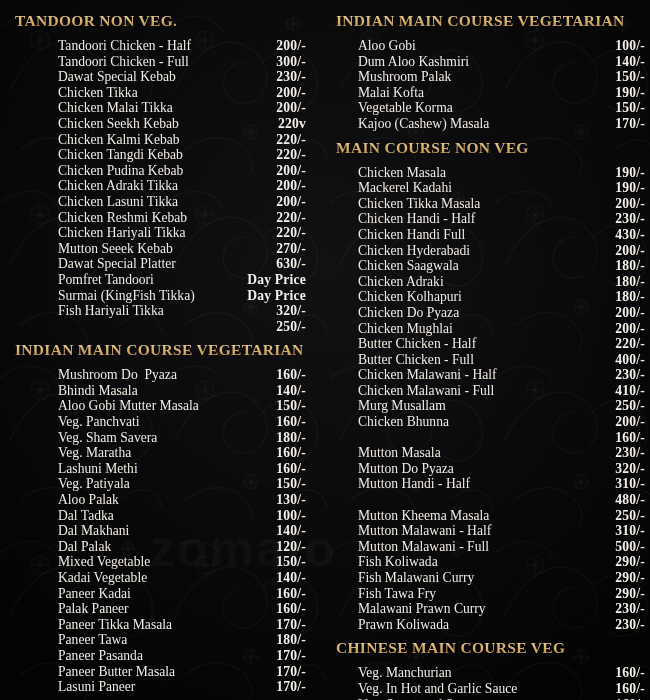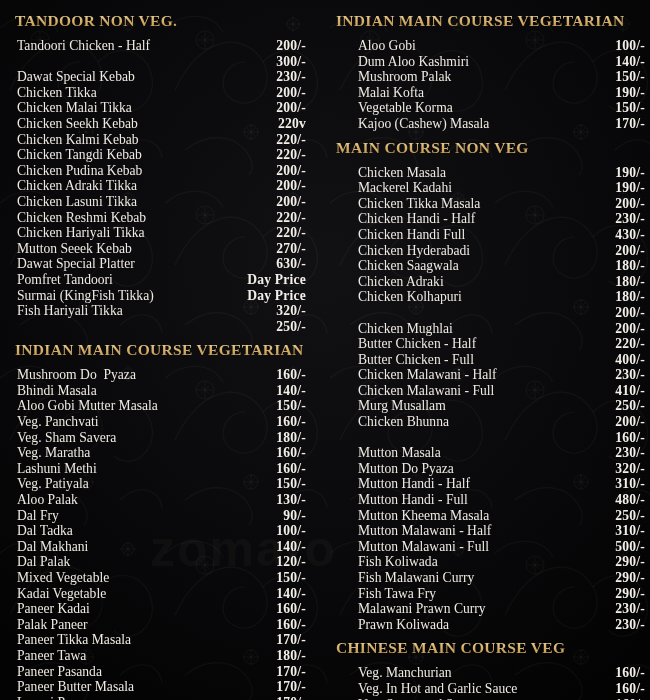--- a/index.html
+++ b/index.html
@@ -77,21 +77,21 @@
   }
   .item-name  { flex: 0 0 auto; }
   .item-filler{ flex: 1 1 auto; min-width: 6px; }
   .item-price {
     flex: 0 0 auto;
     text-align: right;
     font-weight: 700;
     color: #f3efe8;
     letter-spacing: 0.2px;
   }
-  #column-left  .item-name { padding-left: 5px; }
+  #column-left  .item-name { padding-left: 5px; margin-left: 41px; }
   #column-left  .item-price { width: 62px; }
   #column-right .item-name { padding-left: 25px; }
   #column-right .item-price { width: 62px; }
   .section-block + .section-block { margin-top: 2px; }
 </style>
 </head>
 <body>
 
 <svg id="bg-texture" viewBox="0 0 650 700" preserveAspectRatio="none" aria-hidden="true">
   <defs>
@@ -123,21 +123,21 @@
 </svg>
 
 <div id="bg-watermark">zomato</div>
 
 <div id="menu-page">
   <div class="menu-column" id="column-left">
       <div class="section-block">
         <div class="section-heading">TANDOOR NON VEG.</div>
         <ul class="items-list">
           <li class="menu-item"><span class="item-name">Tandoori Chicken - Half</span><span class="item-filler"></span><span class="item-price">200/-</span></li>
-          <li class="menu-item"><span class="item-filler"></span><span class="item-price">300/-</span></li>
+          <li class="menu-item"><span class="item-name">Tandoori Chicken - Full</span><span class="item-filler"></span><span class="item-price">300/-</span></li>
           <li class="menu-item"><span class="item-name">Dawat Special Kebab</span><span class="item-filler"></span><span class="item-price">230/-</span></li>
           <li class="menu-item"><span class="item-name">Chicken Tikka</span><span class="item-filler"></span><span class="item-price">200/-</span></li>
           <li class="menu-item"><span class="item-name">Chicken Malai Tikka</span><span class="item-filler"></span><span class="item-price">200/-</span></li>
           <li class="menu-item"><span class="item-name">Chicken Seekh Kebab</span><span class="item-filler"></span><span class="item-price">220v</span></li>
           <li class="menu-item"><span class="item-name">Chicken Kalmi Kebab</span><span class="item-filler"></span><span class="item-price">220/-</span></li>
           <li class="menu-item"><span class="item-name">Chicken Tangdi Kebab</span><span class="item-filler"></span><span class="item-price">220/-</span></li>
           <li class="menu-item"><span class="item-name">Chicken Pudina Kebab</span><span class="item-filler"></span><span class="item-price">200/-</span></li>
           <li class="menu-item"><span class="item-name">Chicken Adraki Tikka</span><span class="item-filler"></span><span class="item-price">200/-</span></li>
           <li class="menu-item"><span class="item-name">Chicken Lasuni Tikka</span><span class="item-filler"></span><span class="item-price">200/-</span></li>
           <li class="menu-item"><span class="item-name">Chicken Reshmi Kebab</span><span class="item-filler"></span><span class="item-price">220/-</span></li>
@@ -155,21 +155,20 @@
         <ul class="items-list">
           <li class="menu-item"><span class="item-name">Mushroom Do  Pyaza</span><span class="item-filler"></span><span class="item-price">160/-</span></li>
           <li class="menu-item"><span class="item-name">Bhindi Masala</span><span class="item-filler"></span><span class="item-price">140/-</span></li>
           <li class="menu-item"><span class="item-name">Aloo Gobi Mutter Masala</span><span class="item-filler"></span><span class="item-price">150/-</span></li>
           <li class="menu-item"><span class="item-name">Veg. Panchvati</span><span class="item-filler"></span><span class="item-price">160/-</span></li>
           <li class="menu-item"><span class="item-name">Veg. Sham Savera</span><span class="item-filler"></span><span class="item-price">180/-</span></li>
           <li class="menu-item"><span class="item-name">Veg. Maratha</span><span class="item-filler"></span><span class="item-price">160/-</span></li>
           <li class="menu-item"><span class="item-name">Lashuni Methi</span><span class="item-filler"></span><span class="item-price">160/-</span></li>
           <li class="menu-item"><span class="item-name">Veg. Patiyala</span><span class="item-filler"></span><span class="item-price">150/-</span></li>
           <li class="menu-item"><span class="item-name">Aloo Palak</span><span class="item-filler"></span><span class="item-price">130/-</span></li>
-          <li class="menu-item"><span class="item-name">Dal Fry</span><span class="item-filler"></span><span class="item-price">90/-</span></li>
           <li class="menu-item"><span class="item-name">Dal Tadka</span><span class="item-filler"></span><span class="item-price">100/-</span></li>
           <li class="menu-item"><span class="item-name">Dal Makhani</span><span class="item-filler"></span><span class="item-price">140/-</span></li>
           <li class="menu-item"><span class="item-name">Dal Palak</span><span class="item-filler"></span><span class="item-price">120/-</span></li>
           <li class="menu-item"><span class="item-name">Mixed Vegetable</span><span class="item-filler"></span><span class="item-price">150/-</span></li>
           <li class="menu-item"><span class="item-name">Kadai Vegetable</span><span class="item-filler"></span><span class="item-price">140/-</span></li>
           <li class="menu-item"><span class="item-name">Paneer Kadai</span><span class="item-filler"></span><span class="item-price">160/-</span></li>
           <li class="menu-item"><span class="item-name">Palak Paneer</span><span class="item-filler"></span><span class="item-price">160/-</span></li>
           <li class="menu-item"><span class="item-name">Paneer Tikka Masala</span><span class="item-filler"></span><span class="item-price">170/-</span></li>
           <li class="menu-item"><span class="item-name">Paneer Tawa</span><span class="item-filler"></span><span class="item-price">180/-</span></li>
           <li class="menu-item"><span class="item-name">Paneer Pasanda</span><span class="item-filler"></span><span class="item-price">170/-</span></li>
@@ -195,33 +194,33 @@
         <ul class="items-list">
           <li class="menu-item"><span class="item-name">Chicken Masala</span><span class="item-filler"></span><span class="item-price">190/-</span></li>
           <li class="menu-item"><span class="item-name">Mackerel Kadahi</span><span class="item-filler"></span><span class="item-price">190/-</span></li>
           <li class="menu-item"><span class="item-name">Chicken Tikka Masala</span><span class="item-filler"></span><span class="item-price">200/-</span></li>
           <li class="menu-item"><span class="item-name">Chicken Handi - Half</span><span class="item-filler"></span><span class="item-price">230/-</span></li>
           <li class="menu-item"><span class="item-name">Chicken Handi Full</span><span class="item-filler"></span><span class="item-price">430/-</span></li>
           <li class="menu-item"><span class="item-name">Chicken Hyderabadi</span><span class="item-filler"></span><span class="item-price">200/-</span></li>
           <li class="menu-item"><span class="item-name">Chicken Saagwala</span><span class="item-filler"></span><span class="item-price">180/-</span></li>
           <li class="menu-item"><span class="item-name">Chicken Adraki</span><span class="item-filler"></span><span class="item-price">180/-</span></li>
           <li class="menu-item"><span class="item-name">Chicken Kolhapuri</span><span class="item-filler"></span><span class="item-price">180/-</span></li>
-          <li class="menu-item"><span class="item-filler"></span><span class="item-price">200/-</span></li>
+          <li class="menu-item"><span class="item-name">Chicken Do Pyaza</span><span class="item-filler"></span><span class="item-price">200/-</span></li>
           <li class="menu-item"><span class="item-name">Chicken Mughlai</span><span class="item-filler"></span><span class="item-price">200/-</span></li>
           <li class="menu-item"><span class="item-name">Butter Chicken - Half</span><span class="item-filler"></span><span class="item-price">220/-</span></li>
           <li class="menu-item"><span class="item-name">Butter Chicken - Full</span><span class="item-filler"></span><span class="item-price">400/-</span></li>
           <li class="menu-item"><span class="item-name">Chicken Malawani - Half</span><span class="item-filler"></span><span class="item-price">230/-</span></li>
           <li class="menu-item"><span class="item-name">Chicken Malawani - Full</span><span class="item-filler"></span><span class="item-price">410/-</span></li>
           <li class="menu-item"><span class="item-name">Murg Musallam</span><span class="item-filler"></span><span class="item-price">250/-</span></li>
           <li class="menu-item"><span class="item-name">Chicken Bhunna</span><span class="item-filler"></span><span class="item-price">200/-</span></li>
           <li class="menu-item"><span class="item-filler"></span><span class="item-price">160/-</span></li>
           <li class="menu-item"><span class="item-name">Mutton Masala</span><span class="item-filler"></span><span class="item-price">230/-</span></li>
           <li class="menu-item"><span class="item-name">Mutton Do Pyaza</span><span class="item-filler"></span><span class="item-price">320/-</span></li>
           <li class="menu-item"><span class="item-name">Mutton Handi - Half</span><span class="item-filler"></span><span class="item-price">310/-</span></li>
-          <li class="menu-item"><span class="item-name">Mutton Handi - Full</span><span class="item-filler"></span><span class="item-price">480/-</span></li>
+          <li class="menu-item"><span class="item-filler"></span><span class="item-price">480/-</span></li>
           <li class="menu-item"><span class="item-name">Mutton Kheema Masala</span><span class="item-filler"></span><span class="item-price">250/-</span></li>
           <li class="menu-item"><span class="item-name">Mutton Malawani - Half</span><span class="item-filler"></span><span class="item-price">310/-</span></li>
           <li class="menu-item"><span class="item-name">Mutton Malawani - Full</span><span class="item-filler"></span><span class="item-price">500/-</span></li>
           <li class="menu-item"><span class="item-name">Fish Koliwada</span><span class="item-filler"></span><span class="item-price">290/-</span></li>
           <li class="menu-item"><span class="item-name">Fish Malawani Curry</span><span class="item-filler"></span><span class="item-price">290/-</span></li>
           <li class="menu-item"><span class="item-name">Fish Tawa Fry</span><span class="item-filler"></span><span class="item-price">290/-</span></li>
           <li class="menu-item"><span class="item-name">Malawani Prawn Curry</span><span class="item-filler"></span><span class="item-price">230/-</span></li>
           <li class="menu-item"><span class="item-name">Prawn Koliwada</span><span class="item-filler"></span><span class="item-price">230/-</span></li>
         </ul>
       </div>

